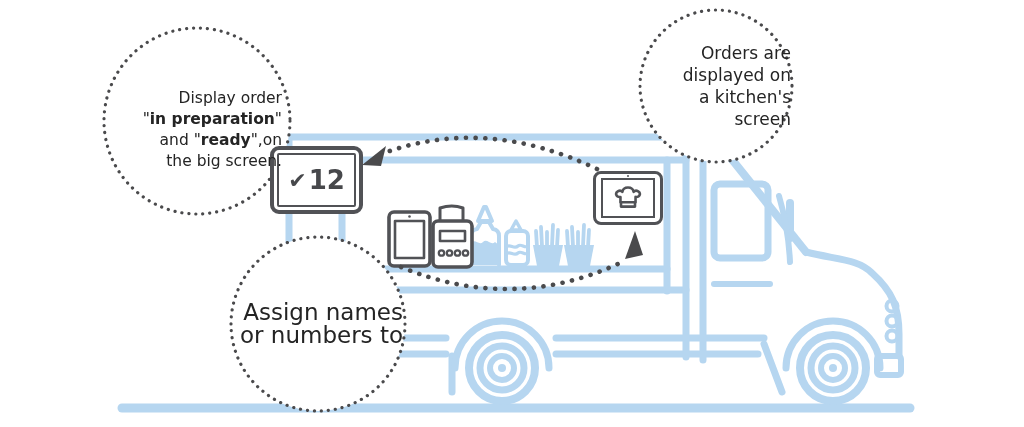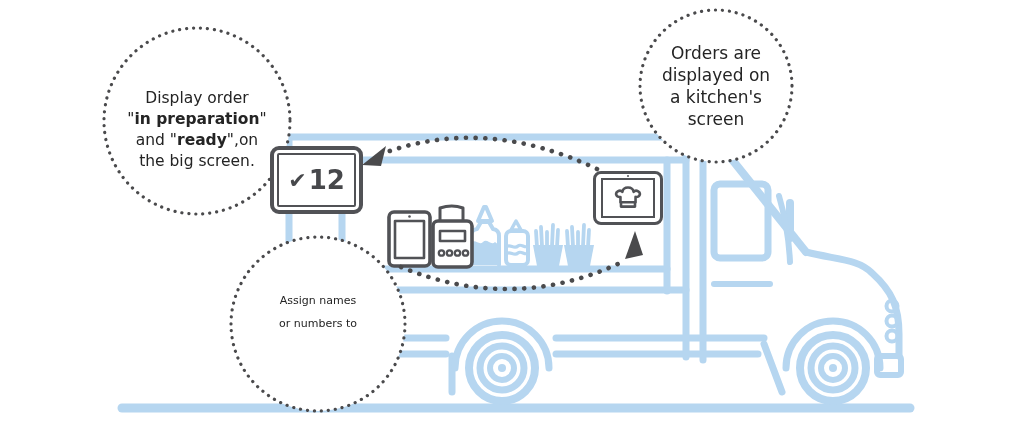--- a/index.html
+++ b/index.html
@@ -3,26 +3,26 @@
 <meta charset="utf-8">
 <style>
   html,body { margin:0; padding:0; background:#ffffff; }
   .stage {
     position:relative; width:1024px; height:427px; background:#ffffff;
     font-family:"DejaVu Sans", sans-serif; overflow:hidden;
   }
   svg.scene { position:absolute; left:0; top:0; }
 
   
-  .bubble-text { position:absolute; text-align:center; color:#242424; }
+  .bubble-text { position:absolute; text-align:right; color:#242424; }
   .bubble-text .line { display:block; white-space:nowrap; }
   .bold { font-weight:bold; }
   .bt-display { left:112px; top:68px;  width:170px; font-size:15.5px; line-height:21px;margin-top:20px; }
   .bt-kitchen { left:641px; top:42px;  width:150px; font-size:17px;   line-height:22px; }
-  .bt-assign  { left:233px; top:289px; width:170px; font-size:11px; line-height:23px; }
+  .bt-assign  { left:233px; top:301px; width:170px; font-size:23px; line-height:23px; }
 
   
   .big-screen {
     position:absolute; left:270px; top:146px; width:93px; height:68px;
     background:#fff; border:4px solid #515256; border-radius:9px;
     box-sizing:border-box; padding:3px;
   }
   .big-screen-inner {
     width:100%; height:100%; box-sizing:border-box;
     border:2.5px solid #515256; border-radius:2px;

